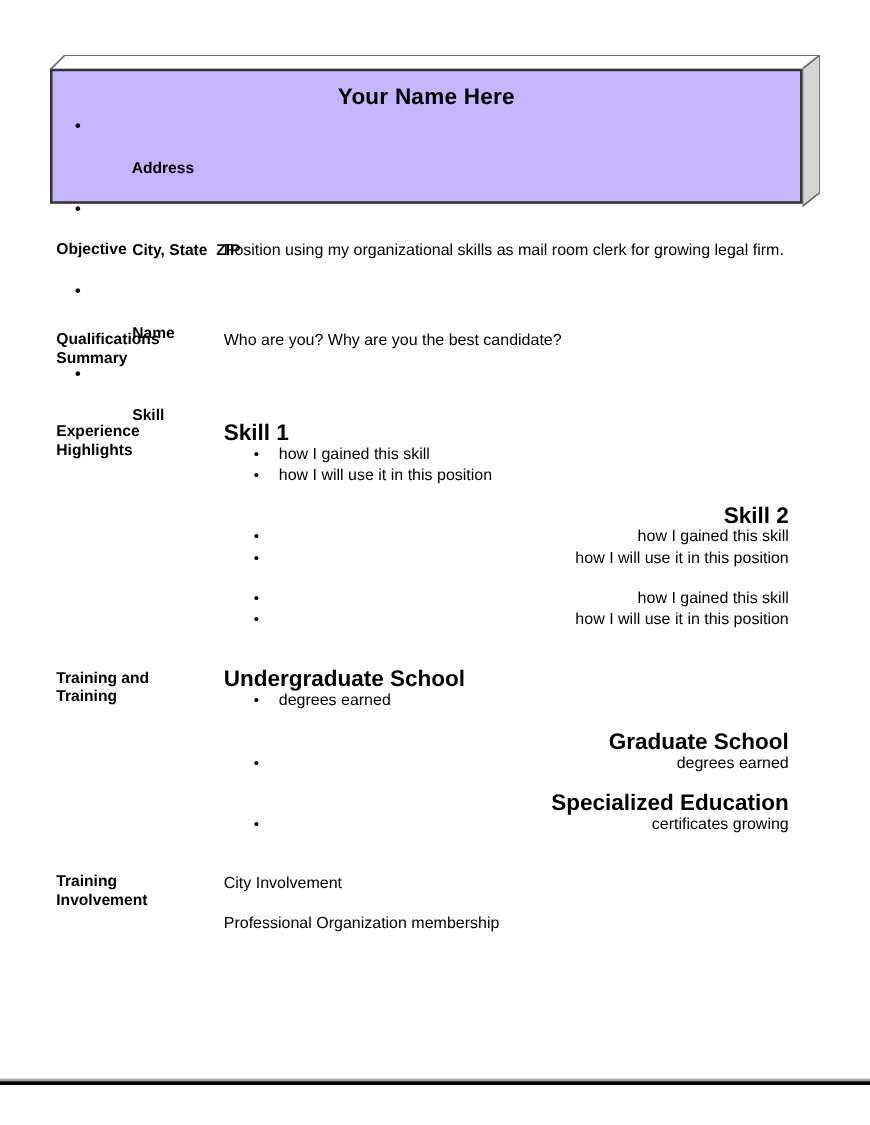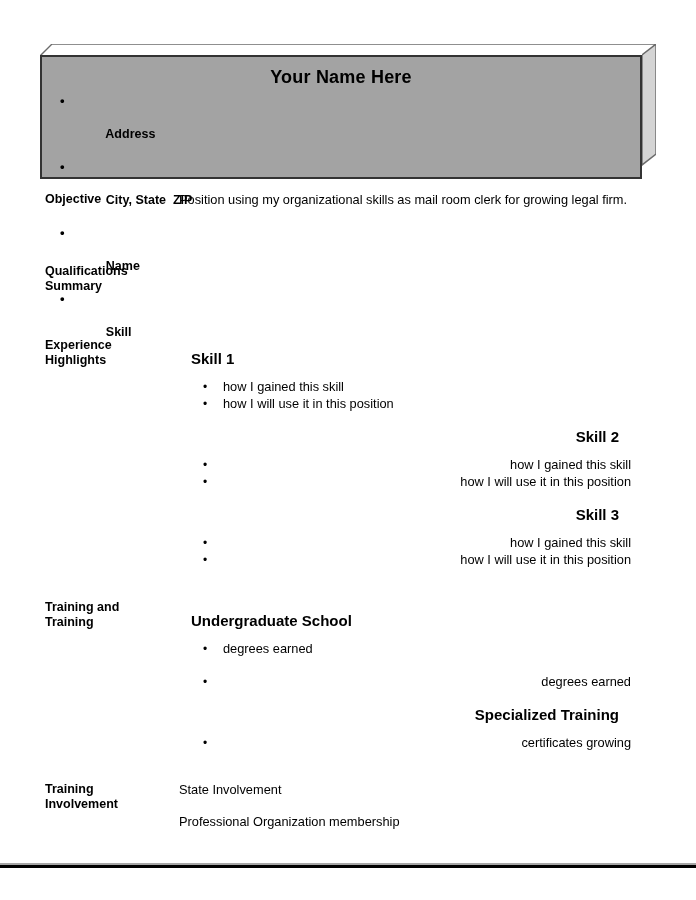--- a/index.html
+++ b/index.html
@@ -37,24 +37,24 @@
     right: 0;
     top: 0;
     width: 14px;
     height: 122px;
   }
   .header-box {
     position: absolute;
     left: 0;
     top: 11px;
     width: 602px;
-    height: 124px;
+    height: 108px;
     box-sizing: border-box;
     border: 2px solid #333333;
-    background: #a3a3a3;
+    background: #c4b5fd;
     padding: 8px 10px 6px 10px;
   }
   .header-title {
     text-align: center;
     font-size: 18px;
     font-weight: bold;
     letter-spacing: 0.2px;
     margin: 2px 0 4px 0;
     line-height: 1.2;
   }
@@ -110,24 +110,24 @@
 
   .spacer-objective { height: 56px; }
   .spacer-quals { height: 44px; }
   .spacer-exp { height: 32px; }
   .spacer-edu { height: 30px; }
 
   
   .group { margin-bottom: 0; }
   .group + .group { margin-top: 16px; text-align: right; }
   .group-title {
-    font-size: 15px;
+    font-size: 18px;
     font-weight: bold;
     line-height: 17px;
-    margin: 12px;
+    margin: 0;
   }
   .group-list {
     list-style: none;
     margin: 0;
     padding: 0 0 0 44px;
   }
   .group-list li {
     font-size: 12.8px;
     line-height: 16.5px;
     position: relative;
@@ -208,20 +208,23 @@
     </div>
   </div>
 
   <div class="spacer-objective"></div>
 
   <div class="section">
     <div class="section-label">
       <div>Qualifications</div>
       <div>Summary</div>
     </div>
+    <div class="section-body">
+      <p>Who are you? Why are you the best candidate?</p>
+    </div>
   </div>
 
   <div class="spacer-quals"></div>
 
   <div class="section">
     <div class="section-label">
       <div>Experience</div>
       <div>Highlights</div>
     </div>
     <div class="section-body">
@@ -248,21 +251,20 @@
             <span>how I gained this skill</span>
           </li>
           <li>
             <span class="bullet">•</span>
             <span>how I will use it in this position</span>
           </li>
         </ul>
       </div>
 
       <div class="group">
-        <div class="group-title">Skill 3</div>
         <ul class="group-list">
           <li>
             <span class="bullet">•</span>
             <span>how I gained this skill</span>
           </li>
           <li>
             <span class="bullet">•</span>
             <span>how I will use it in this position</span>
           </li>
         </ul>
@@ -284,50 +286,51 @@
         <div class="group-title">Undergraduate School</div>
         <ul class="group-list">
           <li>
             <span class="bullet">•</span>
             <span>degrees earned</span>
           </li>
         </ul>
       </div>
 
       <div class="group">
+        <div class="group-title">Graduate School</div>
         <ul class="group-list">
           <li>
             <span class="bullet">•</span>
             <span>degrees earned</span>
           </li>
         </ul>
       </div>
 
       <div class="group">
-        <div class="group-title">Specialized Training</div>
+        <div class="group-title">Specialized Education</div>
         <ul class="group-list">
           <li>
             <span class="bullet">•</span>
             <span>certificates growing</span>
           </li>
         </ul>
       </div>
 
     </div>
   </div>
 
   <div class="spacer-edu"></div>
 
   <div class="section">
     <div class="section-label">
       <div>Training</div>
       <div>Involvement</div>
     </div>
     <div class="section-body">
-      <p class="community-line">State Involvement</p>
+      <p class="community-line">City Involvement</p>
       <p class="community-line second">Professional Organization membership</p>
     </div>
   </div>
 
 </div>
 
 <div class="footer-rule">
   <div class="thin"></div>
   <div class="thick"></div>
 </div>

